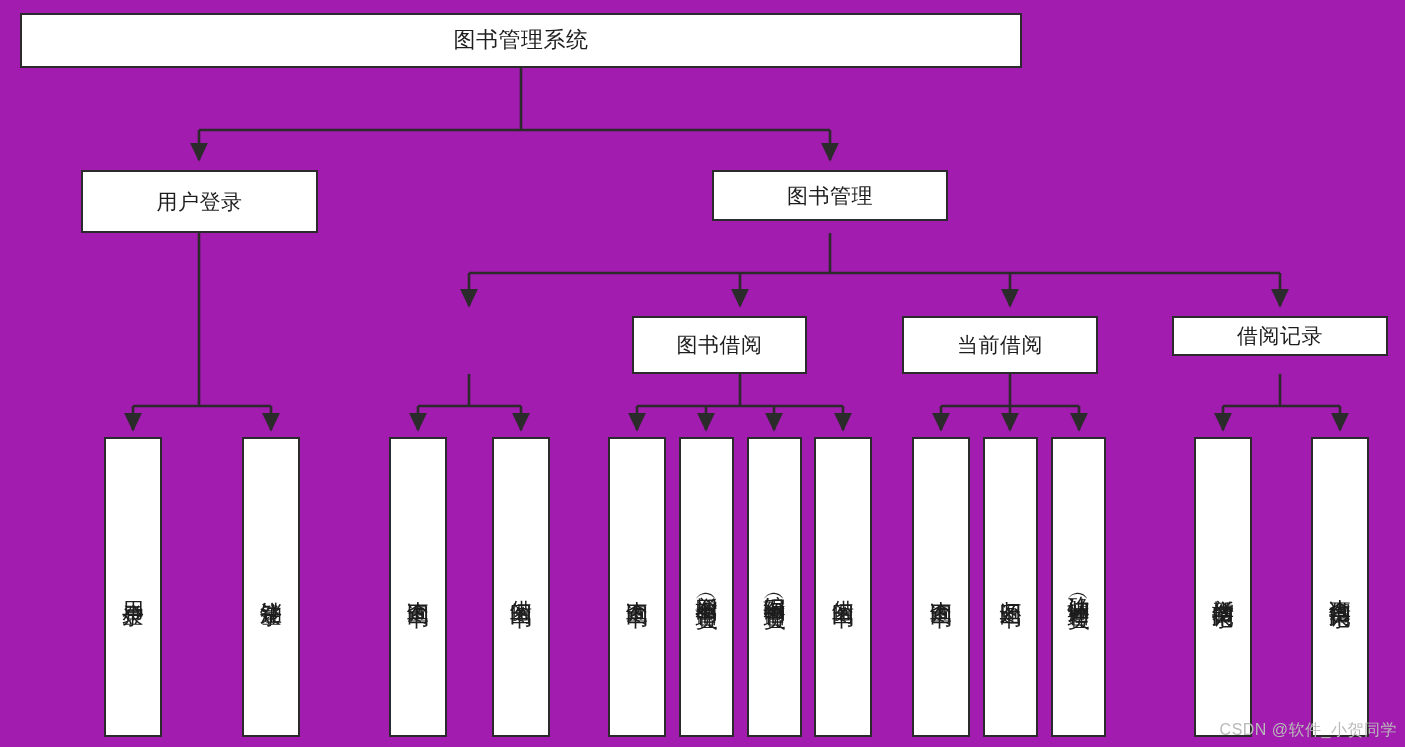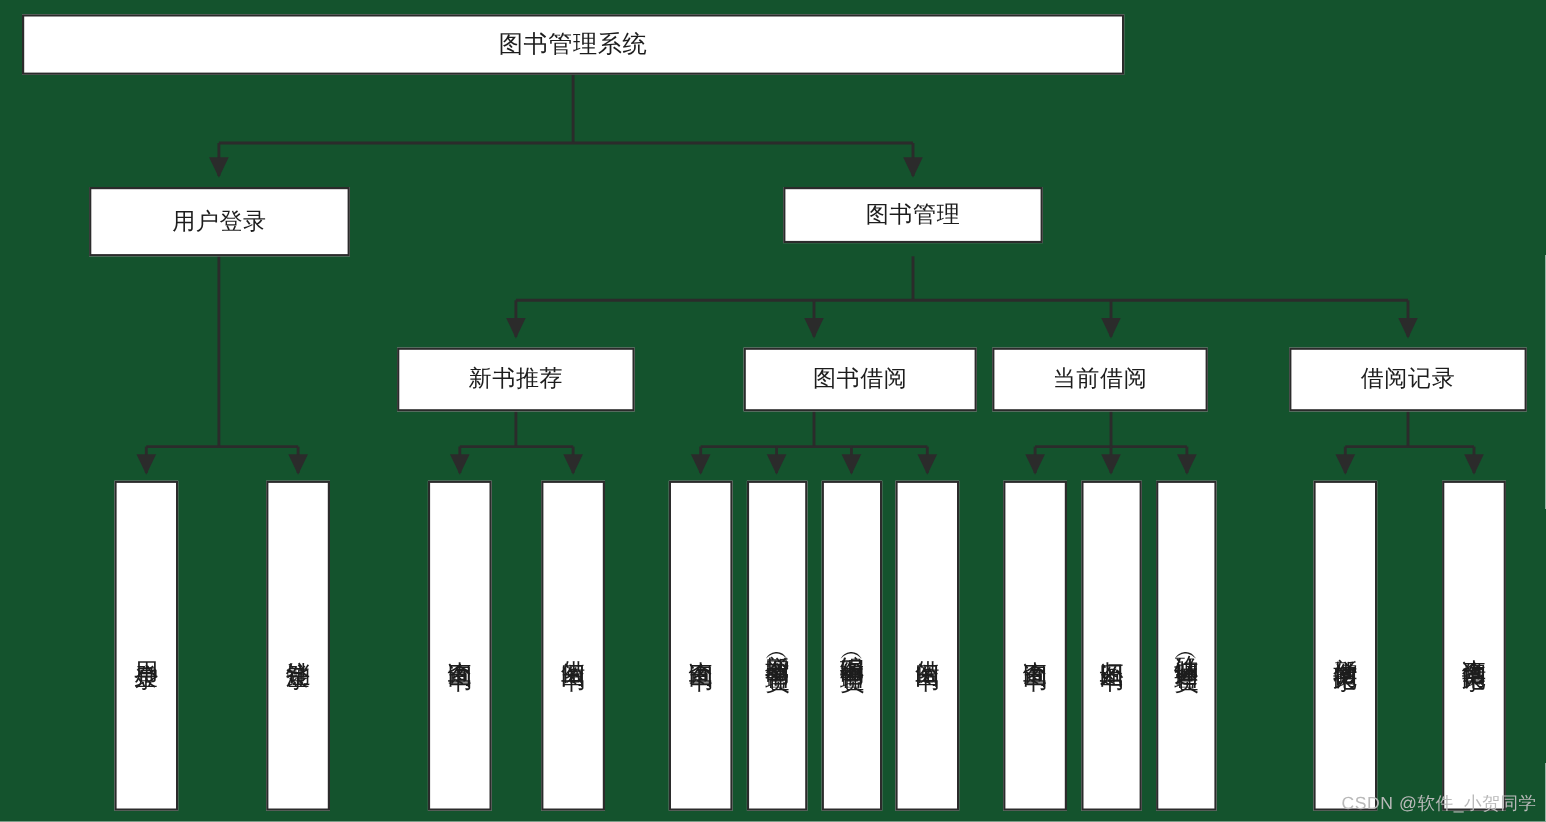--- a/index.html
+++ b/index.html
@@ -7,21 +7,21 @@
     padding: 0;
     background: #ffffff;
   }
   body {
     font-family: "Liberation Sans", "DejaVu Sans", sans-serif;
   }
   #canvas {
     position: relative;
     width: 1405px;
     height: 747px;
-    background: #14532d;
+    background: #a21caf;
     overflow: hidden;
   }
   #wires {
     position: absolute;
     left: 0;
     top: 0;
     width: 1405px;
     height: 747px;
     pointer-events: none;
   }
@@ -127,30 +127,27 @@
     <span>图书管理系统</span>
   </div>
 
   <div class="node h" style="left:81px; top:170px; width:237px; height:63px;">
     <span>用户登录</span>
   </div>
   <div class="node h" style="left:712px; top:170px; width:236px; height:51px;">
     <span>图书管理</span>
   </div>
 
-  <div class="node h" style="left:361px; top:316px; width:216px; height:58px;">
-    <span>新书推荐</span>
-  </div>
-  <div class="node h" style="left:632px; top:316px; width:212px; height:58px;margin-left:44px;">
+  <div class="node h" style="left:632px; top:316px; width:175px; height:58px;">
     <span>图书借阅</span>
   </div>
   <div class="node h" style="left:902px; top:316px; width:196px; height:58px;">
     <span>当前借阅</span>
   </div>
-  <div class="node h" style="left:1172px; top:316px; width:216px; height:58px;">
+  <div class="node h" style="left:1172px; top:316px; width:216px; height:40px;">
     <span>借阅记录</span>
   </div>
 
   <div class="node v" style="left:104px; top:437px; width:58px; height:300px;">
     <span class="vtext" style="font-size: 22px;">用户登录</span>
   </div>
   <div class="node v" style="left:242px; top:437px; width:58px; height:300px;">
     <span class="vtext" style="font-size: 22px;">注销登录</span>
   </div>
 

